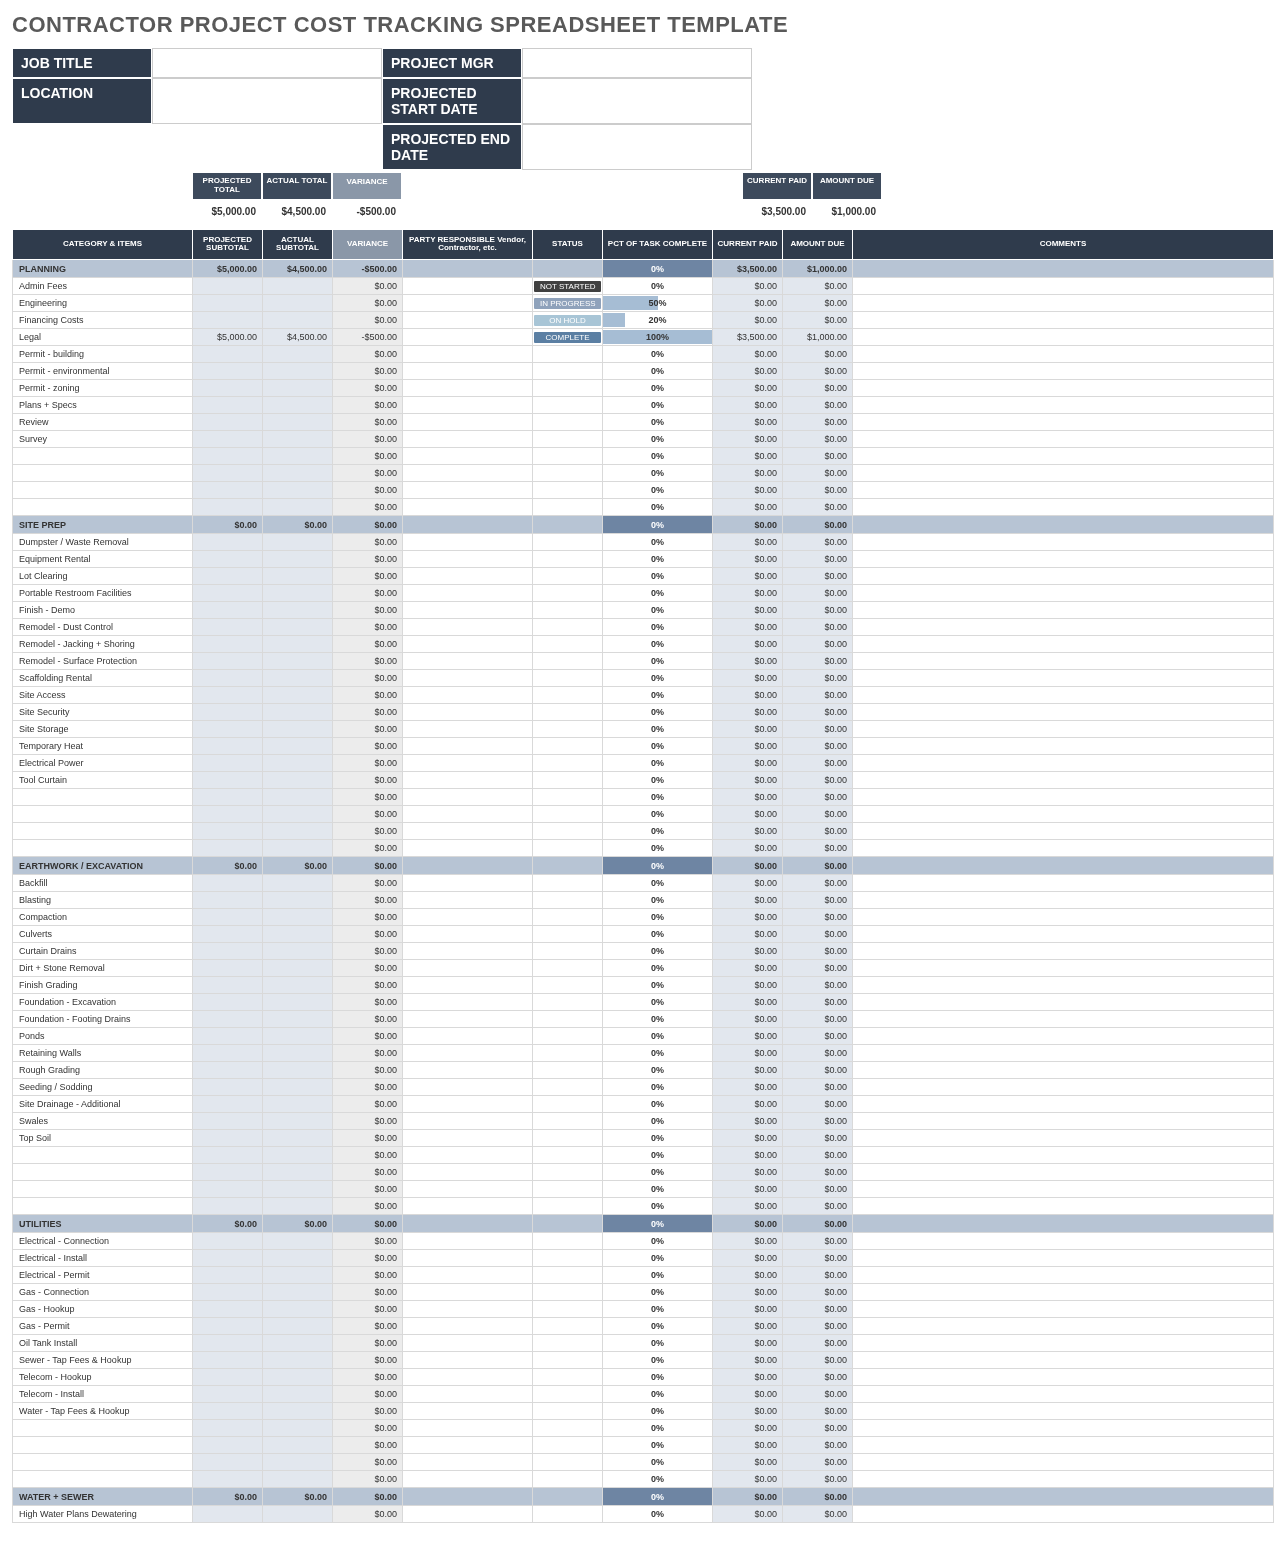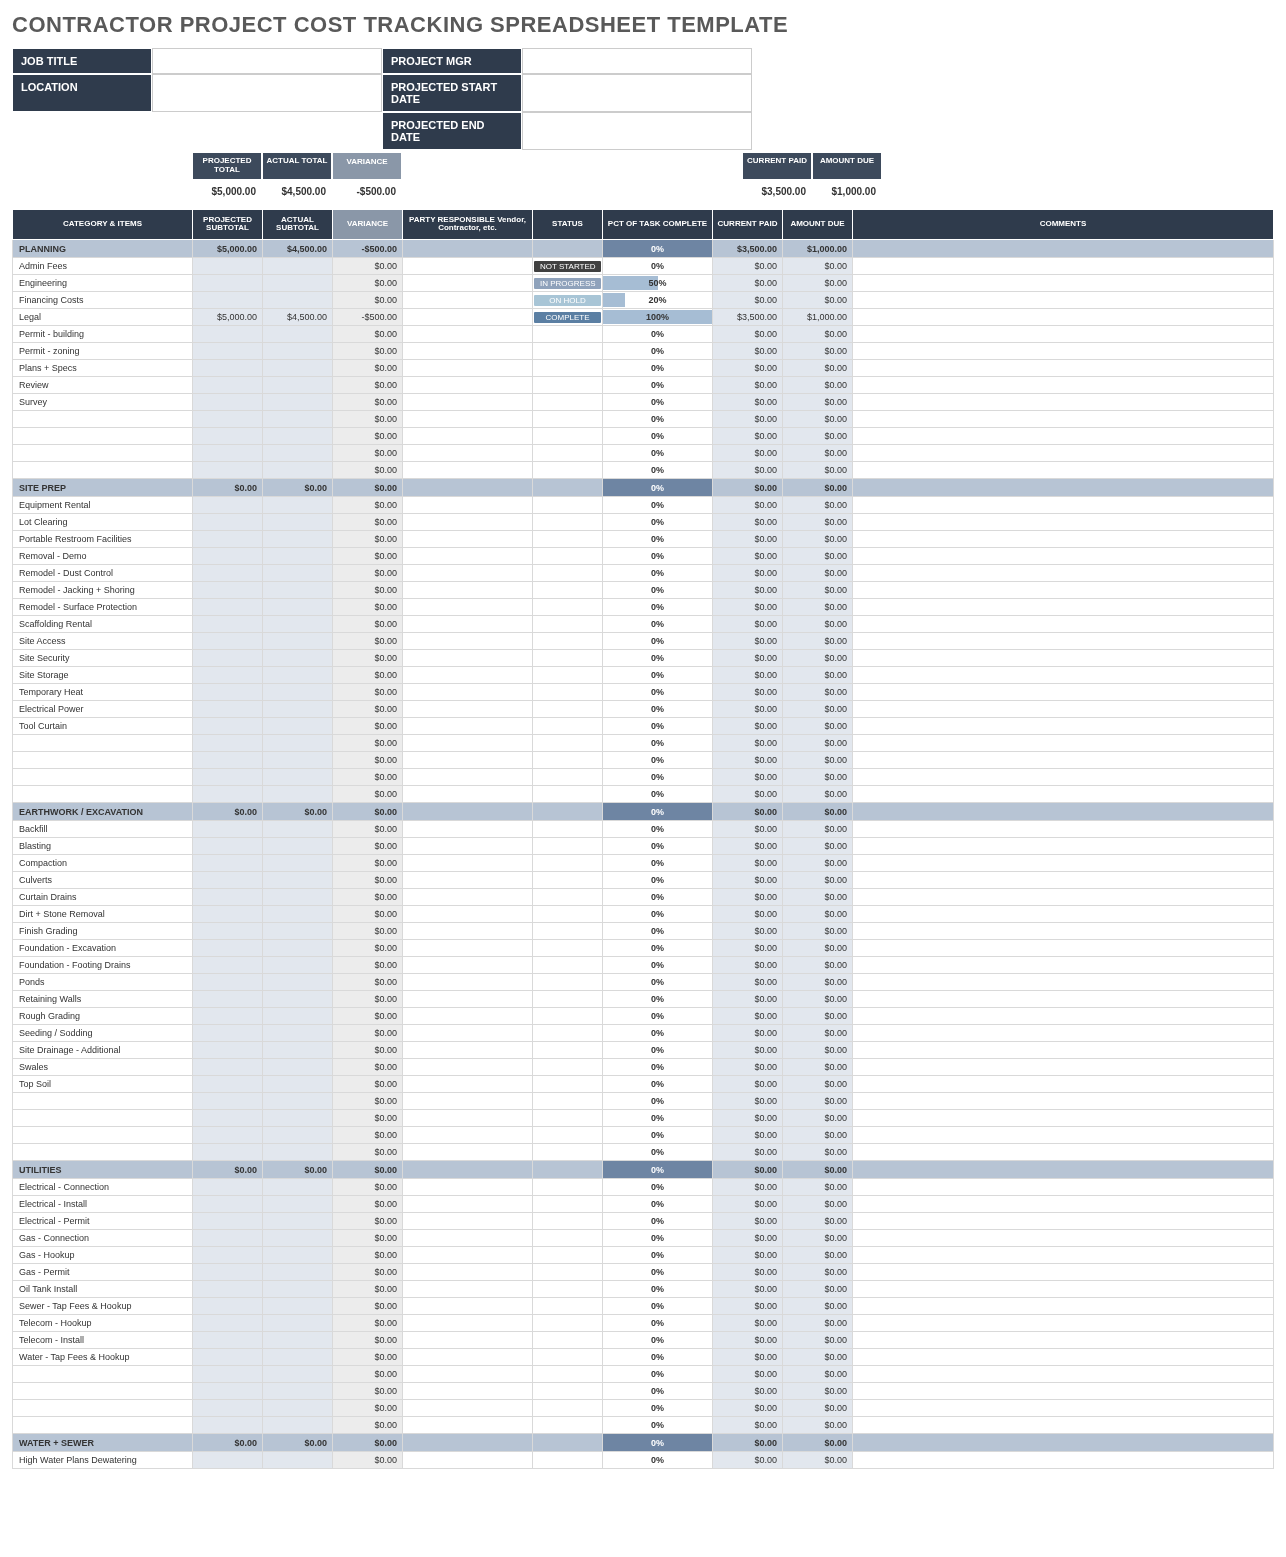--- a/index.html
+++ b/index.html
@@ -1,19 +1,19 @@
 <!DOCTYPE html>
 <html><head>
 <meta charset="utf-8">
 <style>
 *{box-sizing:border-box;margin:0;padding:0}
 body{font-family:Arial,Helvetica,sans-serif;background:#fff;font-size:10px;color:#333;padding:12px}
 h1{font-size:22px;font-weight:700;color:#595959;margin-bottom:10px;letter-spacing:.5px}
 .hdrgrid{display:grid;grid-template-columns:140px 230px 140px 230px;gap:0;margin-bottom:2px}
-.hdrlbl{background:#2f3b4c;color:#fff;font-size:11px;font-weight:700;padding:6px 8px;border:1px solid #fff;text-align:left}
+.hdrlbl{background:#2f3b4c;color:#fff;font-size:14px;font-weight:700;padding:6px 8px;border:1px solid #fff;text-align:left}
 .hdrinp{background:#fff;border:1px solid #ccc}
 .topsum{display:grid;grid-template-columns:180px 70px 70px 70px 130px 70px 70px 70px 70px 70px;}
 .topsum .lbl{background:#3d4a5c;color:#fff;font-size:8px;font-weight:700;text-align:center;padding:4px 2px;border:1px solid #fff;line-height:1.1}
 .topsum .lblg{background:#8a97a8;color:#fff;font-size:8px;font-weight:700;text-align:center;padding:4px 2px;border:1px solid #fff}
 .topsum .val{font-size:10px;font-weight:700;text-align:right;padding:6px 6px}
 table{border-collapse:collapse;width:100%;table-layout:fixed;margin-top:6px}
 th{background:#2f3b4c;color:#fff;font-size:8px;font-weight:700;padding:6px 4px;text-align:center;border:1px solid #fff;line-height:1.1}
 th:first-child{text-align:center}
 td{border:1px solid #d9d9d9;padding:2px 5px;font-size:9px;height:17px;white-space:nowrap;overflow:hidden}
 .cat td{background:#b7c4d4;font-weight:700;font-size:9px;height:18px}
@@ -195,20 +195,37 @@
           <div class="pctwrap">
             <div class="pctbar" style="width:0%"></div>
             <div class="pcttxt">0%</div>
           </div>
         </td>
    <td class="r shade">$0.00</td>
    <td class="r shade">$0.00</td>
    <td></td>
       </tr>
       <tr>
+        <td class="col-item">Permit - environmental</td>
+   <td class="r shade"></td>
+   <td class="r shade"></td>
+   <td class="r grey">$0.00</td>
+   <td></td>
+   <td style="padding:1px"></td>
+   <td style="padding:0" class="c">
+          <div class="pctwrap">
+            <div class="pctbar" style="width:0%"></div>
+            <div class="pcttxt">0%</div>
+          </div>
+        </td>
+   <td class="r shade">$0.00</td>
+   <td class="r shade">$0.00</td>
+   <td></td>
+      </tr>
+      <tr>
         <td class="col-item">Permit - zoning</td>
    <td class="r shade"></td>
    <td class="r shade"></td>
    <td class="r grey">$0.00</td>
    <td></td>
    <td style="padding:1px"></td>
    <td style="padding:0" class="c">
           <div class="pctwrap">
             <div class="pctbar" style="width:0%"></div>
             <div class="pcttxt">0%</div>
@@ -343,20 +360,37 @@
   <td class="r">$0.00</td>
   <td class="r">$0.00</td>
   <td></td>
   <td></td>
   <td class="hl">0%</td>
   <td class="r">$0.00</td>
   <td class="r">$0.00</td>
   <td></td>
       </tr>
       <tr>
+        <td class="col-item">Dumpster / Waste Removal</td>
+   <td class="r shade"></td>
+   <td class="r shade"></td>
+   <td class="r grey">$0.00</td>
+   <td></td>
+   <td style="padding:1px"></td>
+   <td style="padding:0" class="c">
+          <div class="pctwrap">
+            <div class="pctbar" style="width:0%"></div>
+            <div class="pcttxt">0%</div>
+          </div>
+        </td>
+   <td class="r shade">$0.00</td>
+   <td class="r shade">$0.00</td>
+   <td></td>
+      </tr>
+      <tr>
         <td class="col-item">Equipment Rental</td>
    <td class="r shade"></td>
    <td class="r shade"></td>
    <td class="r grey">$0.00</td>
    <td></td>
    <td style="padding:1px"></td>
    <td style="padding:0" class="c">
           <div class="pctwrap">
             <div class="pctbar" style="width:0%"></div>
             <div class="pcttxt">0%</div>
@@ -394,21 +428,21 @@
           <div class="pctwrap">
             <div class="pctbar" style="width:0%"></div>
             <div class="pcttxt">0%</div>
           </div>
         </td>
    <td class="r shade">$0.00</td>
    <td class="r shade">$0.00</td>
    <td></td>
       </tr>
       <tr>
-        <td class="col-item">Removal - Demo</td>
+        <td class="col-item">Finish - Demo</td>
    <td class="r shade"></td>
    <td class="r shade"></td>
    <td class="r grey">$0.00</td>
    <td></td>
    <td style="padding:1px"></td>
    <td style="padding:0" class="c">
           <div class="pctwrap">
             <div class="pctbar" style="width:0%"></div>
             <div class="pcttxt">0%</div>
           </div>

